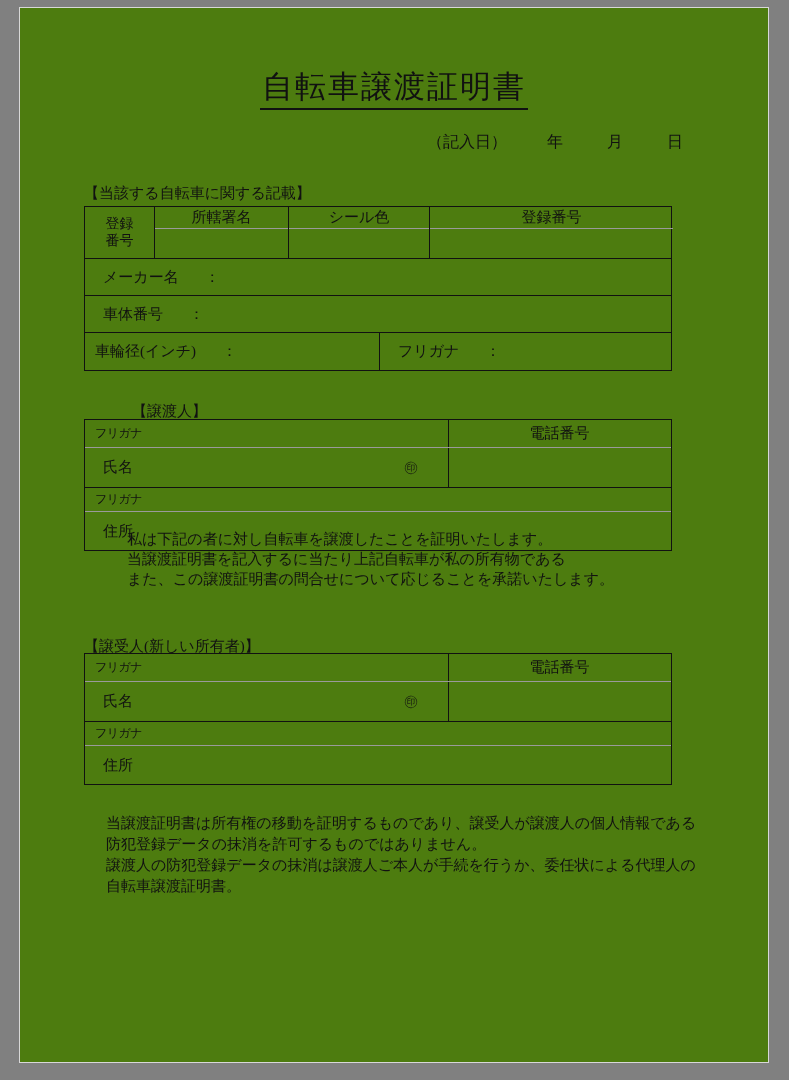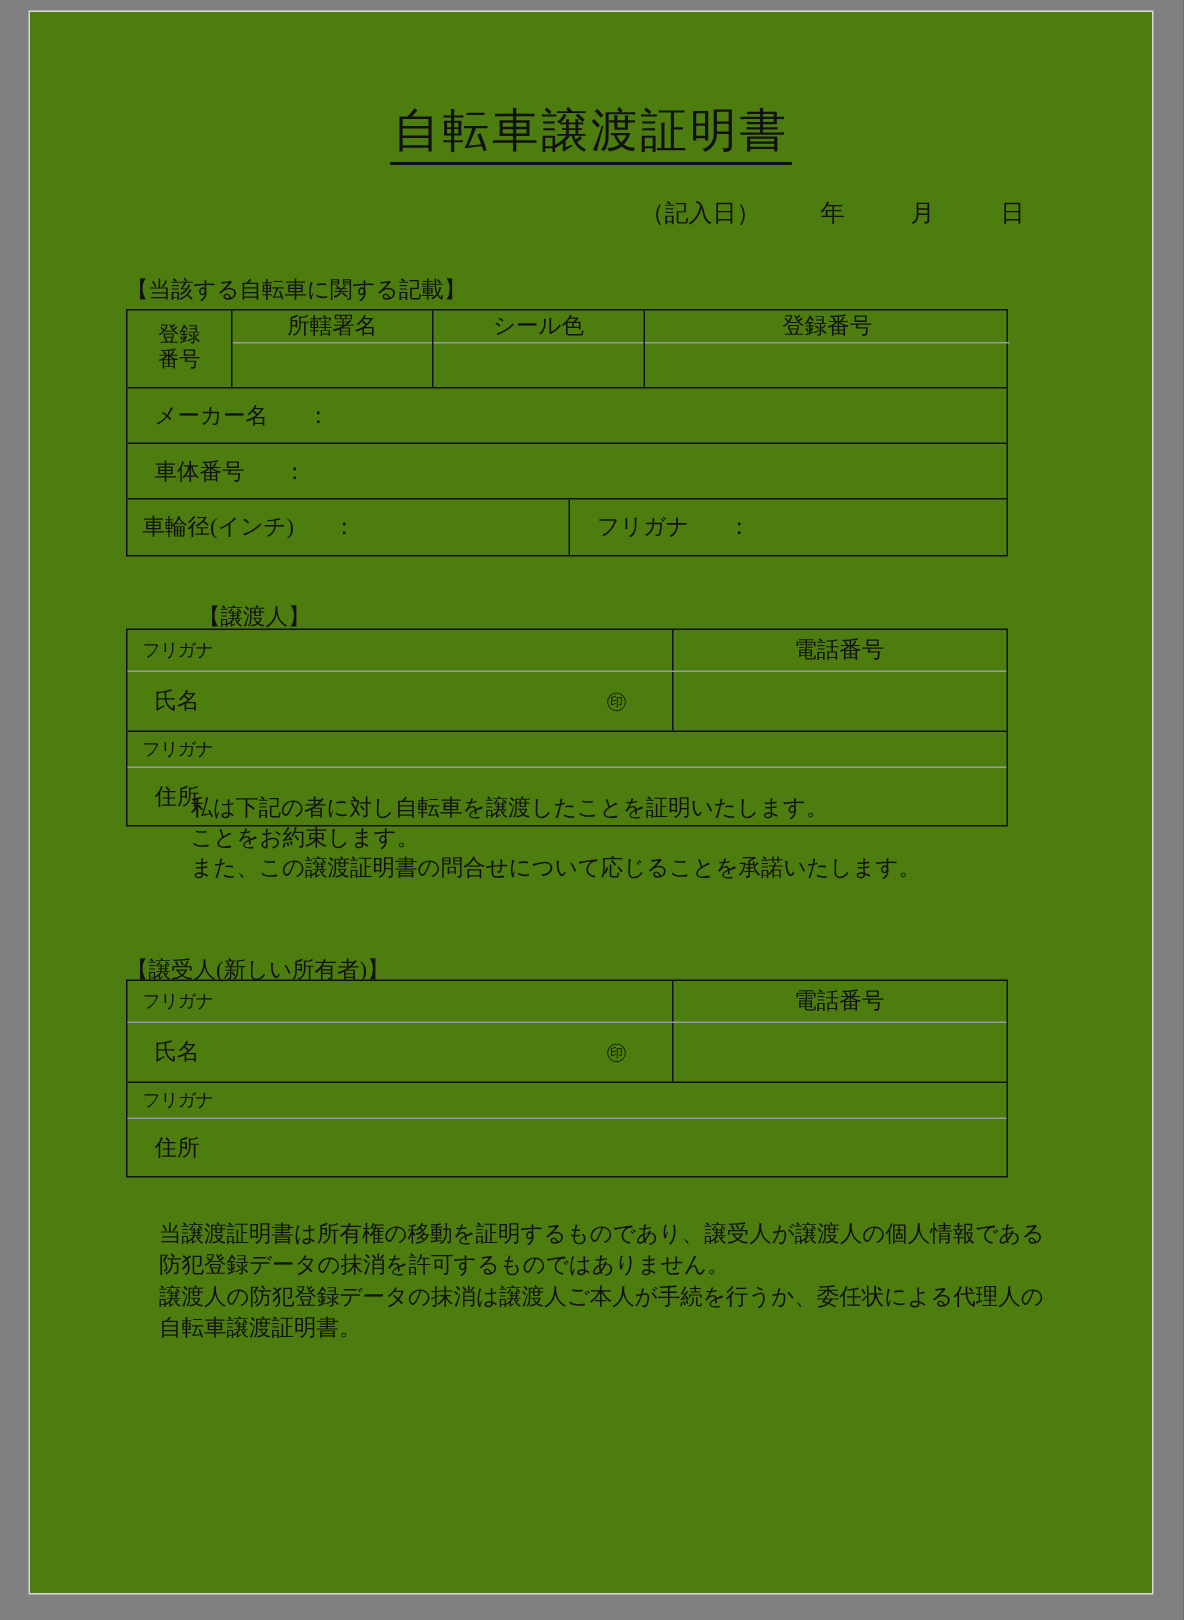--- a/index.html
+++ b/index.html
@@ -265,21 +265,21 @@
 
     <div class="trow pr4">
       <div class="cell pad-l" style="width:100%;">
         <span>住所</span>
       </div>
     </div>
   </div>
 
   <div class="para" id="declaration">
     <div>私は下記の者に対し自転車を譲渡したことを証明いたします。</div>
-    <div>ことをお約束します。</div>
+    <div>当譲渡証明書を記入するに当たり上記自転車が私の所有物である</div>
     <div>また、この譲渡証明書の問合せについて応じることを承諾いたします。</div>
   </div>
 
   <div class="sec-head" id="transferee-head">【譲受人(新しい所有者)】</div>
 
   <div class="tbl person-tbl" id="transferee-table">
     <div class="trow pr1 b-b-thin">
       <div class="cell furi pad-l-sm w-nameblk b-r">
         <span>フリガナ</span>
       </div>

